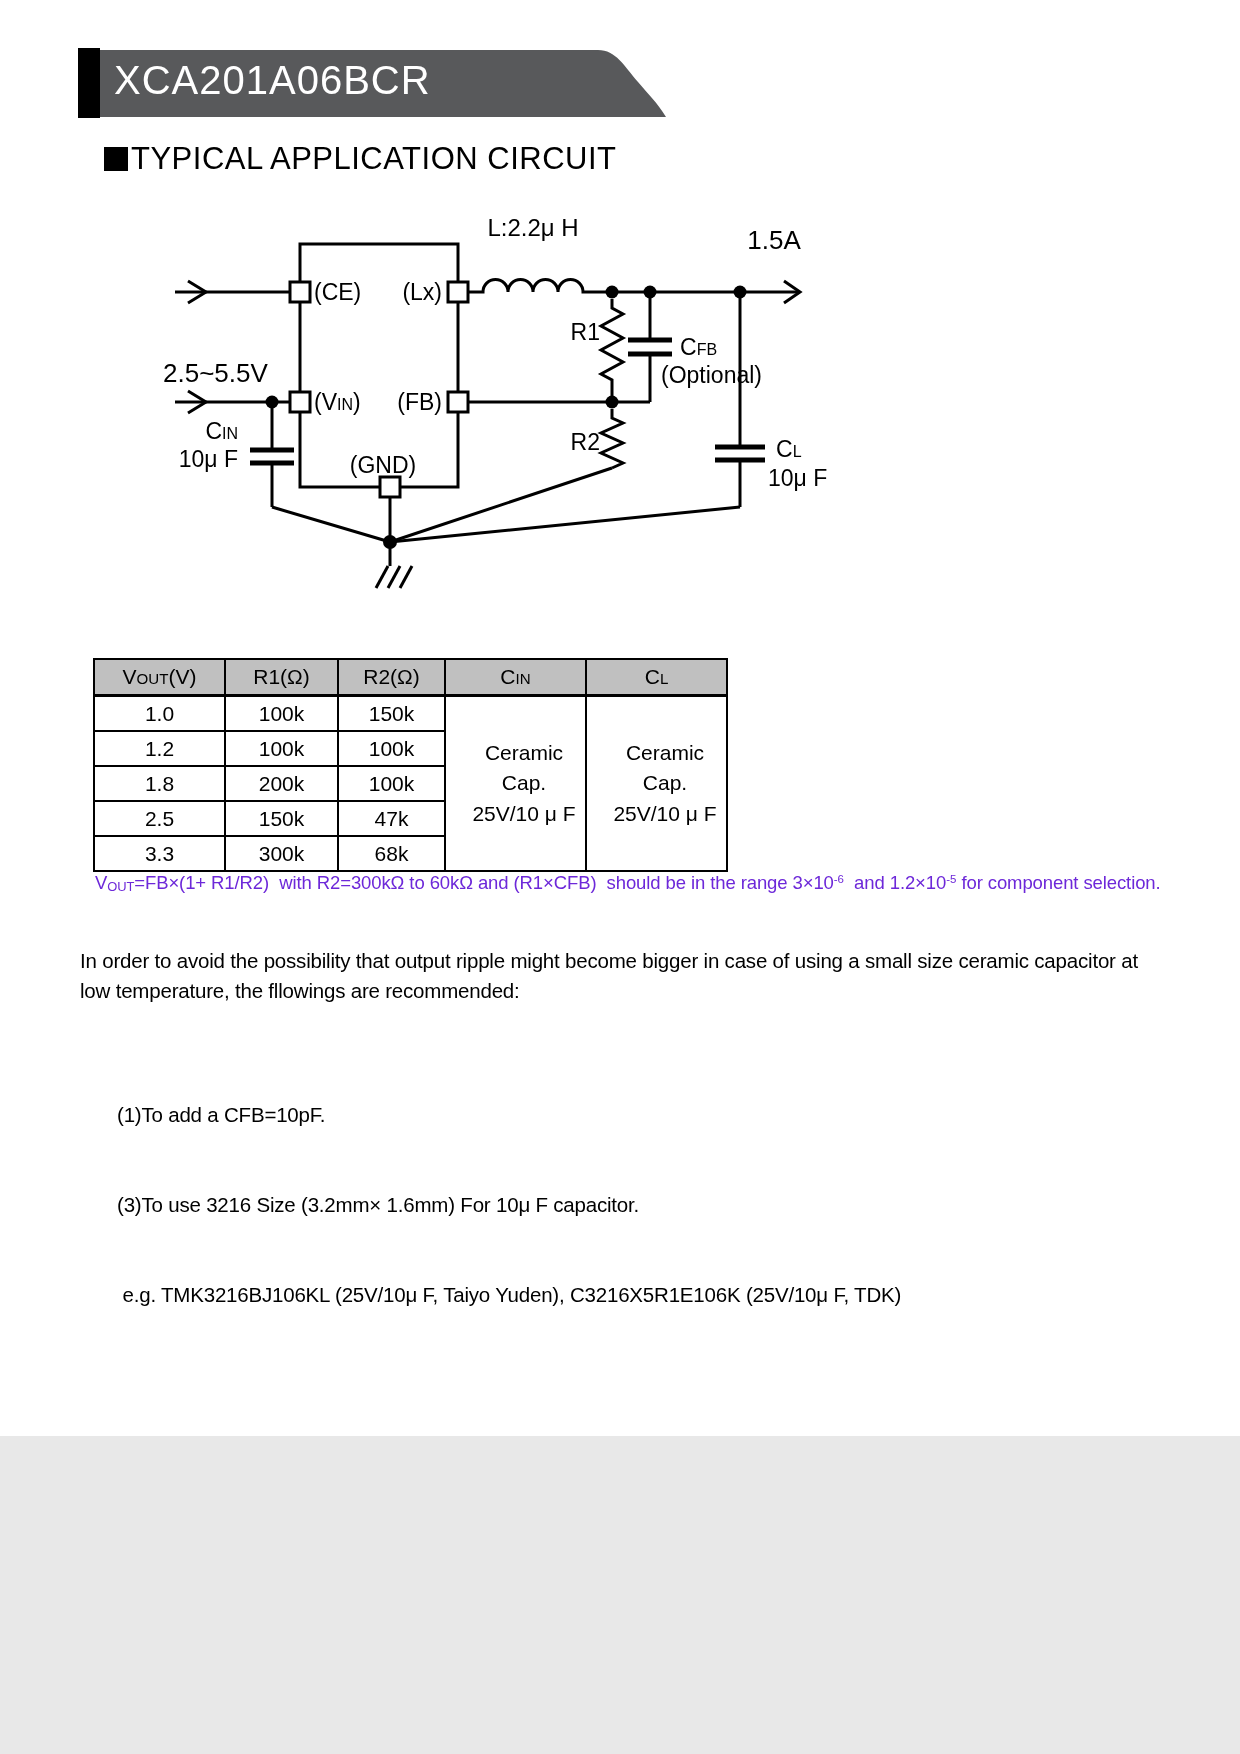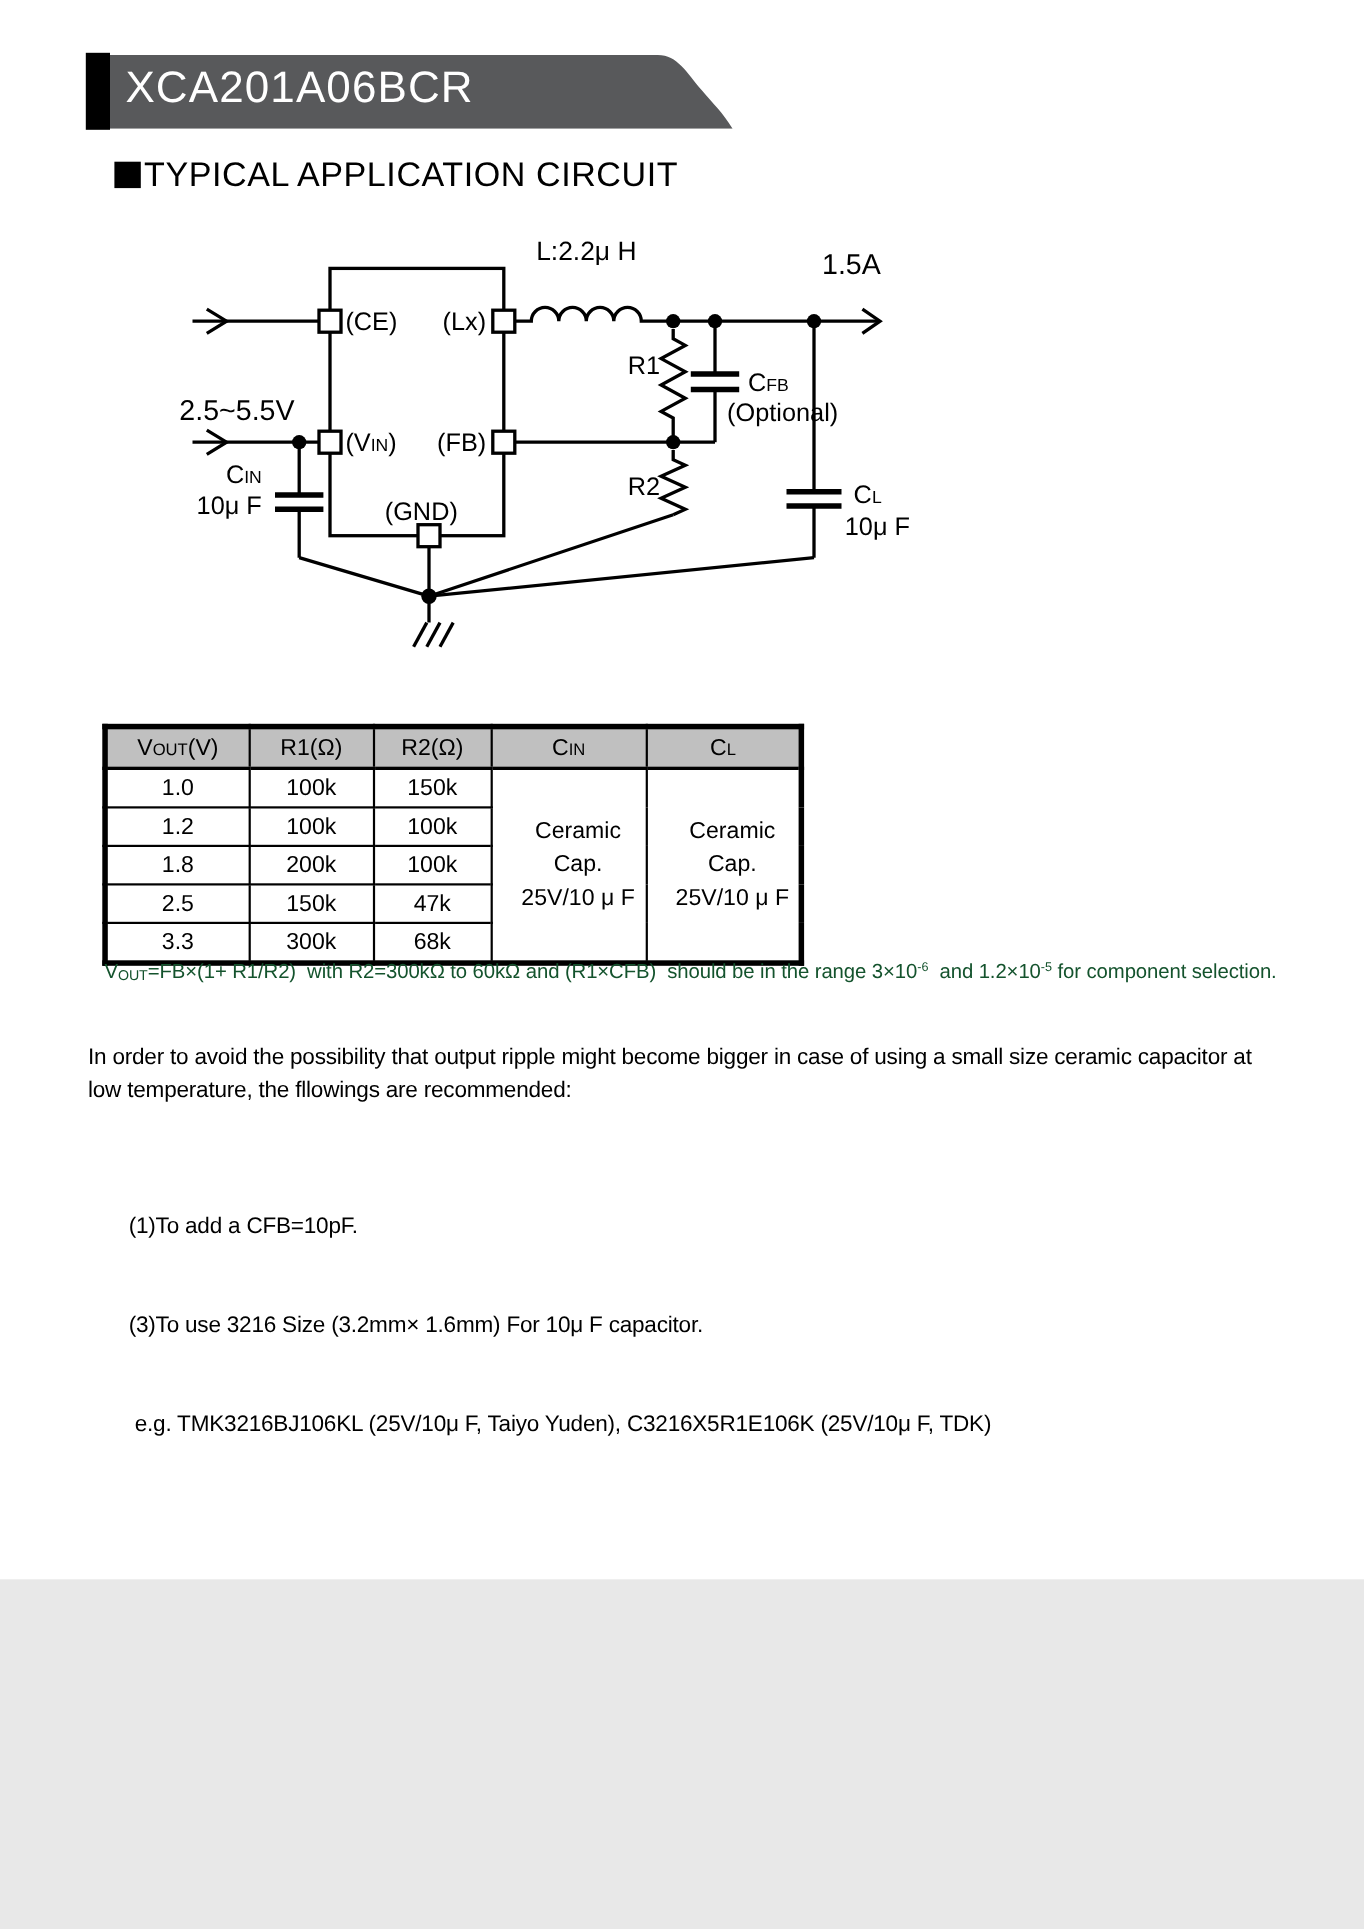--- a/index.html
+++ b/index.html
@@ -27,33 +27,33 @@
   .circuit-svg .big{font-size:26px;}
   .circuit-svg .med{font-size:24px;}
   .circuit-svg .sm{font-size:16px;}
   .wire{stroke:#000;stroke-width:3;fill:none;}
   .plate{stroke:#000;stroke-width:5;fill:none;}
   .pinbox{fill:#fff;stroke:#000;stroke-width:3;}
   .dot{fill:#000;stroke:none;}
   
   .spec-table{
     position:absolute;left:93px;top:658px;border-collapse:collapse;
-    border:5px solid #000000;table-layout:fixed;
+    border:2px solid #000000;table-layout:fixed;
   }
   .spec-table th,.spec-table td{
     border:2px solid #000;text-align:center;vertical-align:middle;
     font-size:21px;font-weight:400;padding:0;
   }
   .spec-table th{background:#c0c0c0;height:34px;border-bottom:3px solid #000;}
   .spec-table td{height:33px;background:#fff;}
   .spec-table td.capcell{line-height:1.45;padding-left:17px;}
   .sc{font-size:0.72em;}
   
   .formula{
-    position:absolute;left:95px;top:872px;font-size:18.5px;color:#14532d;
+    position:absolute;left:95px;top:872px;font-size:18.5px;color:#6d28d9;
     white-space:pre;letter-spacing:-0.1px;
   }
   .fsub{font-size:0.7em;vertical-align:-0.18em;}
   .fsup{font-size:0.62em;vertical-align:0.55em;letter-spacing:0;}
   
   .note-block{position:absolute;left:80px;top:946px;font-size:20.5px;line-height:30px;letter-spacing:-0.2px;}
   .note-items{position:absolute;left:117px;top:1040px;font-size:20.5px;line-height:30px;white-space:pre;letter-spacing:-0.2px;}
   .nsub{font-size:0.72em;vertical-align:-0.12em;}
   
   .footer-line-svg{position:absolute;left:0;top:1672px;width:1240px;height:50px;}

